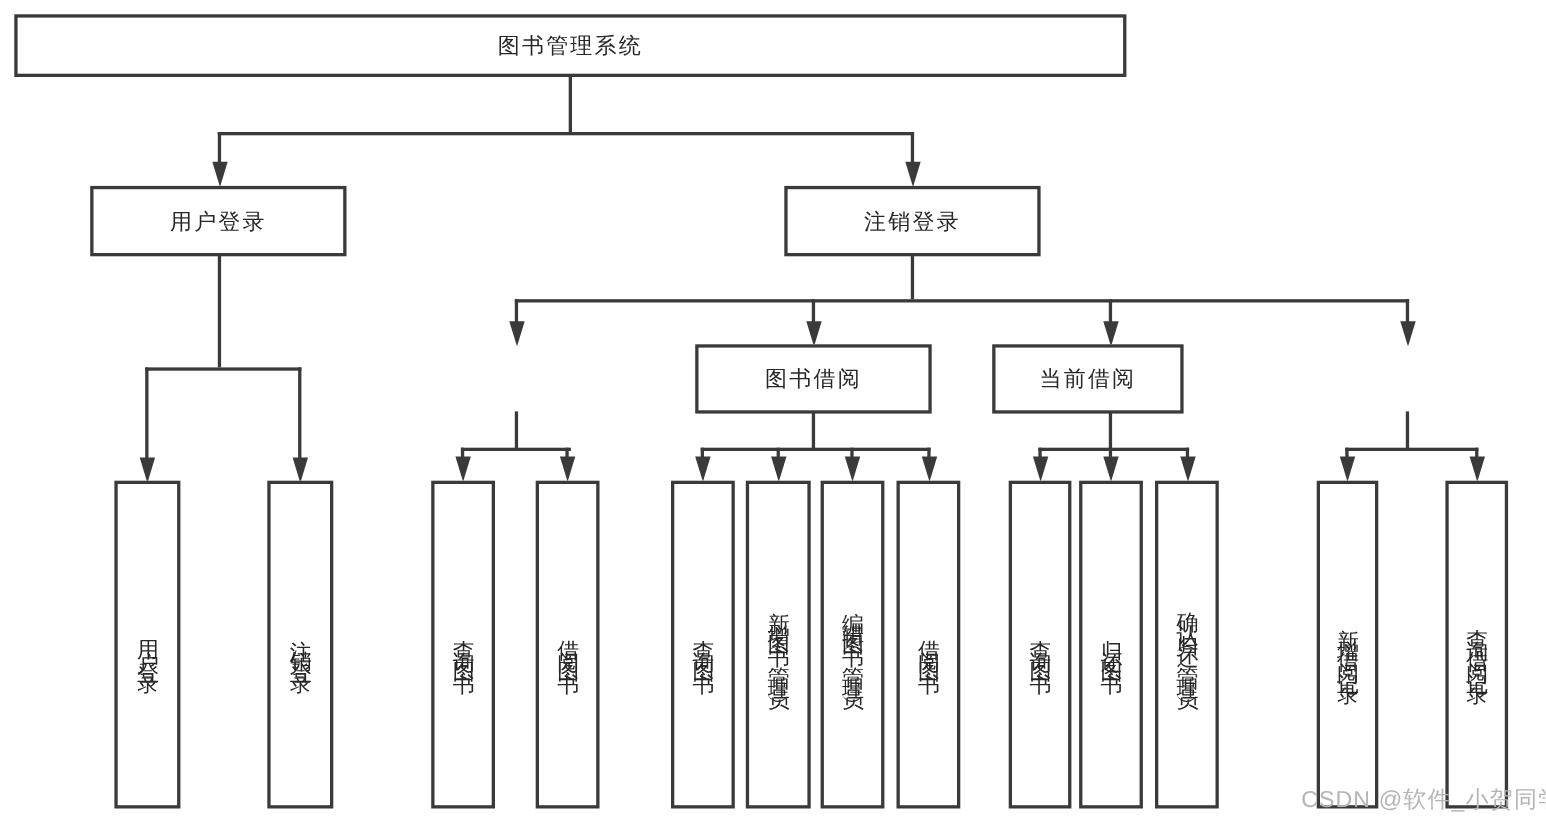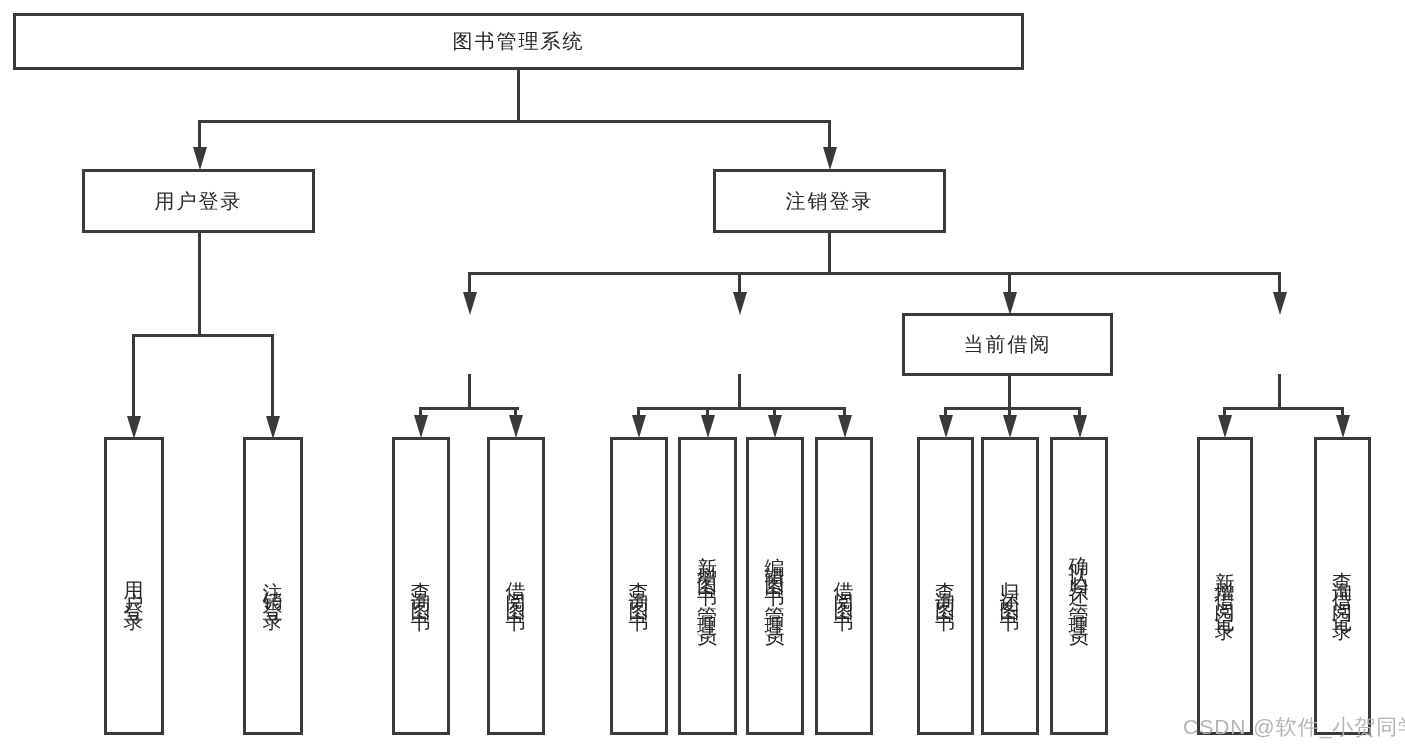--- a/index.html
+++ b/index.html
@@ -68,21 +68,24 @@
   <div class="hline" style="left:468px;top:272px;width:813px"></div>
   <div class="vline" style="left:468px;top:272px;height:22px"></div>
   <div class="arrow" style="left:463px;top:292px"></div>
   <div class="vline" style="left:738px;top:272px;height:22px"></div>
   <div class="arrow" style="left:733px;top:292px"></div>
   <div class="vline" style="left:1008px;top:272px;height:22px"></div>
   <div class="arrow" style="left:1003px;top:292px"></div>
   <div class="vline" style="left:1278px;top:272px;height:22px"></div>
   <div class="arrow" style="left:1273px;top:292px"></div>
 
-  <div class="box" style="left:902px;top:313px;width:211px;height:63px">
+  <div class="box" style="left:632px;top:313px;width:215px;height:63px">
+    <span class="lbl">图书借阅</span>
+  </div>
+  <div class="box" style="left:902px;top:313px;width:174px;height:63px">
     <span class="lbl">当前借阅</span>
   </div>
 
   <div class="vline" style="left:468px;top:374px;height:36px"></div>
   <div class="hline" style="left:419px;top:407px;width:100px"></div>
   <div class="vline" style="left:419px;top:407px;height:12px"></div>
   <div class="arrow" style="left:414px;top:415px"></div>
   <div class="vline" style="left:514px;top:407px;height:12px"></div>
   <div class="arrow" style="left:509px;top:415px"></div>
 

